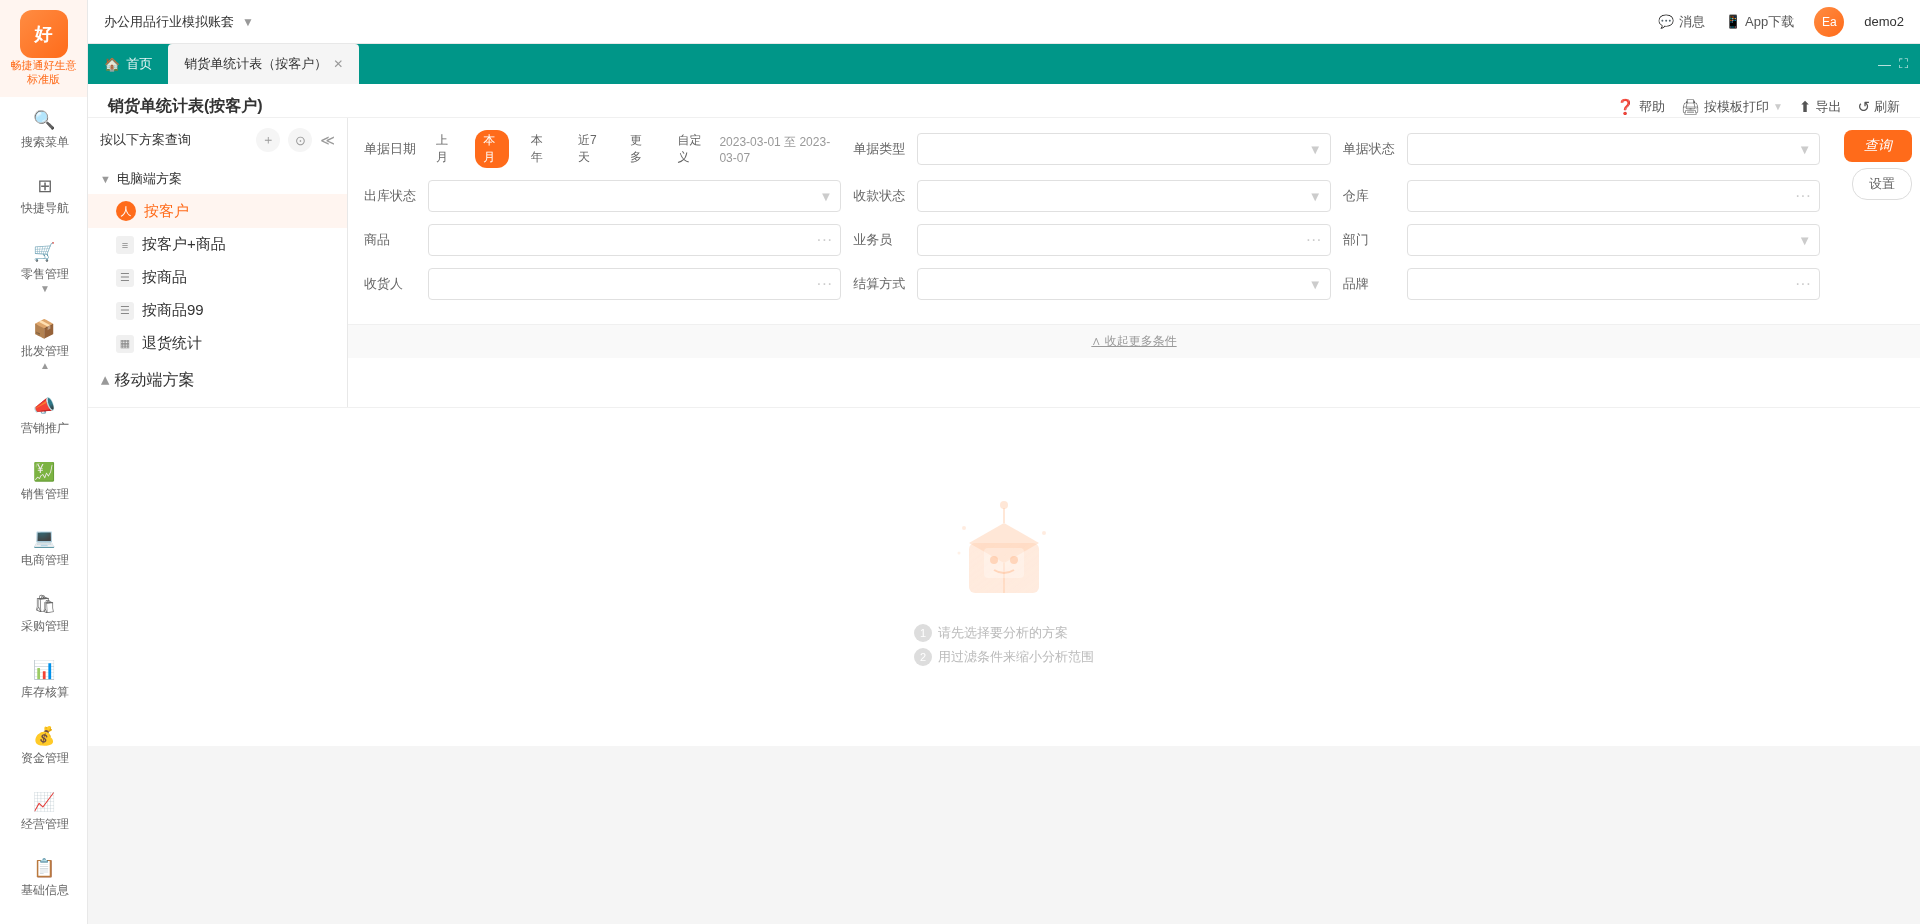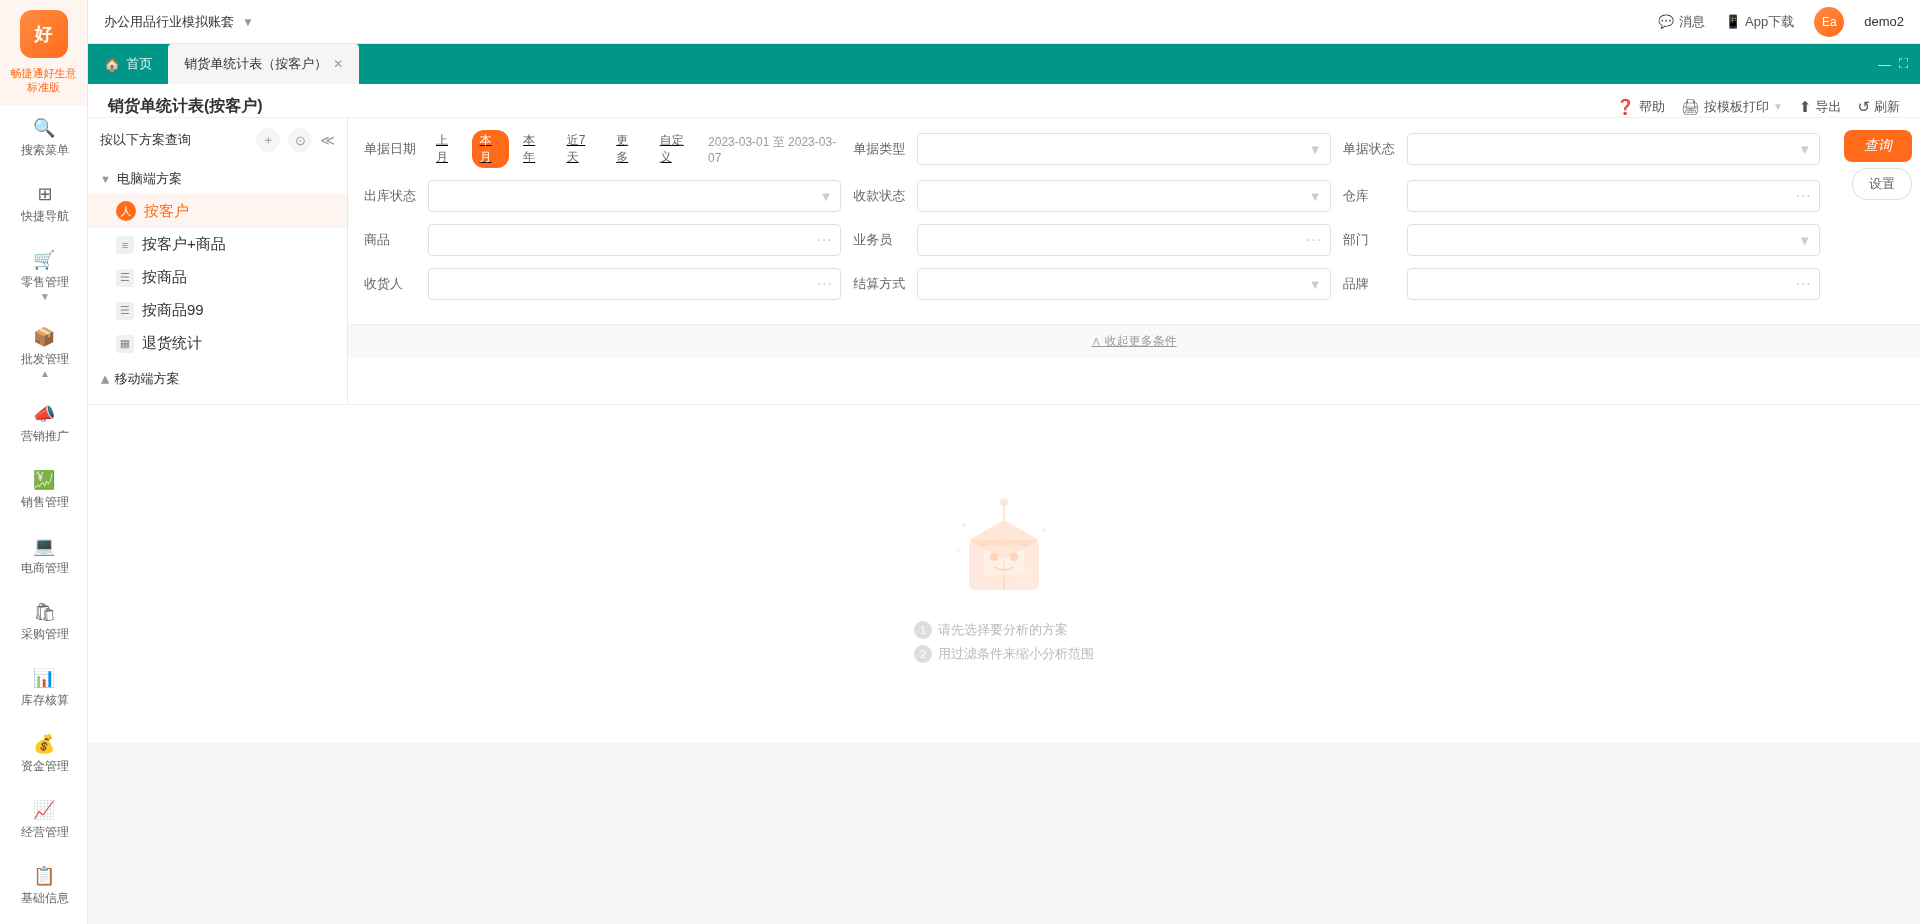--- a/index.html
+++ b/index.html
@@ -2,21 +2,21 @@
 <html><head>
   <meta charset="utf-8">
   <style>
     * { margin: 0; padding: 0; box-sizing: border-box; }
     body { font-family: -apple-system, BlinkMacSystemFont, 'PingFang SC', 'Microsoft YaHei', sans-serif; font-size: 13px; background: #f5f5f5; display: flex; height: 924px; overflow: hidden; }
 
     
     .sidebar { width: 88px; background: #fff; display: flex; flex-direction: column; align-items: center; border-right: 1px solid #e8e8e8; flex-shrink: 0; }
     .sidebar-logo { width: 100%; padding: 10px 0; display: flex; flex-direction: column; align-items: center; background: #fff5f0; }
     .logo-icon { width: 48px; height: 48px; background: linear-gradient(135deg, #ff8c42, #ff6b1a); border-radius: 12px; display: flex; align-items: center; justify-content: center; color: white; font-size: 18px; font-weight: bold; }
-    .logo-text { font-size: 11px; color: #ff6b1a; margin-top: 8px; text-align: center; line-height: 1.3; }
+    .logo-text { font-size: 11px; color: #ff6b1a; margin-top: 0; text-align: center; line-height: 1.3; }
     .sidebar-nav { width: 100%; flex: 1; overflow-y: auto; }
     .sidebar-nav::-webkit-scrollbar { display: none; }
     .sidebar-item { width: 100%; padding: 12px 4px; display: flex; flex-direction: column; align-items: center; cursor: pointer; color: #666; font-size: 12px; border-left: 3px solid transparent; }
     .sidebar-item .icon { font-size: 18px; margin-bottom: 3px; }
     .sidebar-item .expand-arrow { font-size: 10px; color: #999; }
 
     
     .main { flex: 1; display: flex; flex-direction: column; overflow: hidden; }
 
     
@@ -68,35 +68,35 @@
     .scheme-item { display: flex; align-items: center; gap: 8px; padding: 7px 12px 7px 28px; cursor: pointer; }
     .scheme-item.active { background: #fff5f0; }
     .scheme-item-icon { width: 20px; height: 20px; border-radius: 50%; background: #ff6b1a; display: flex; align-items: center; justify-content: center; color: white; font-size: 11px; flex-shrink: 0; }
     .scheme-item-label { font-size: 15px; color: #333; }
     .scheme-item.active .scheme-item-label { color: #ff6b1a; }
     .scheme-item-icon-small { width: 18px; height: 18px; border-radius: 3px; background: #f0f0f0; display: flex; align-items: center; justify-content: center; color: #888; font-size: 11px; flex-shrink: 0; }
 
     .mobile-group { margin-top: 4px; }
     .mobile-group-header { display: flex; align-items: center; gap: 6px; padding: 6px 12px; cursor: pointer; }
     .mobile-group-arrow { color: #999; font-size: 11px; transform: rotate(-90deg); }
-    .mobile-group-title { font-size: 13px; color: #333; }
+    .mobile-group-title { font-size: 16px; color: #333; }
 
     
     .filter-form { flex: 1; padding: 12px 16px; }
     .filter-row { display: grid; grid-template-columns: 1fr 1fr 1fr; gap: 12px; margin-bottom: 12px; align-items: center; }
     .filter-field { display: flex; align-items: center; gap: 8px; }
     .filter-label { font-size: 13px; color: #666; white-space: nowrap; min-width: 56px; }
     .filter-input { flex: 1; height: 32px; border: 1px solid #e0e0e0; border-radius: 4px; padding: 0 8px; font-size: 13px; color: #333; display: flex; align-items: center; justify-content: space-between; cursor: pointer; background: #fff; position: relative; }
     .filter-input .placeholder { color: #999; }
     .filter-input .more-icon { color: #ccc; font-size: 16px; }
     .filter-input .dropdown-icon { color: #ccc; }
 
     
     .date-filter { flex: 1; display: flex; align-items: center; gap: 4px; }
-    .date-tabs { display: flex; gap: 6px; text-decoration: underline; }
+    .date-tabs { display: flex; gap: 14px; }
     .date-tab { padding: 2px 8px; border-radius: 3px; font-size: 12px; cursor: pointer; color: #666; }
     .date-tab.active { background: #ff6b1a; color: white; border-radius: 12px; }
     .date-range { font-size: 12px; color: #999; margin-left: 4px; }
 
     
     .query-btn { background: #ff6b1a; color: white; border: none; padding: 6px 20px; border-radius: 8px; font-size: 14px; cursor: pointer; height: 32px; font-style: italic; }
     .settings-btn { background: #fff; color: #666; border: 1px solid #ddd; padding: 6px 16px; border-radius: 15px; font-size: 13px; cursor: pointer; height: 32px; }
 
     
     .btn-panel { display: flex; flex-direction: column; gap: 6px; padding: 12px 8px; justify-content: flex-start; align-items: flex-end; flex-shrink: 0; }

